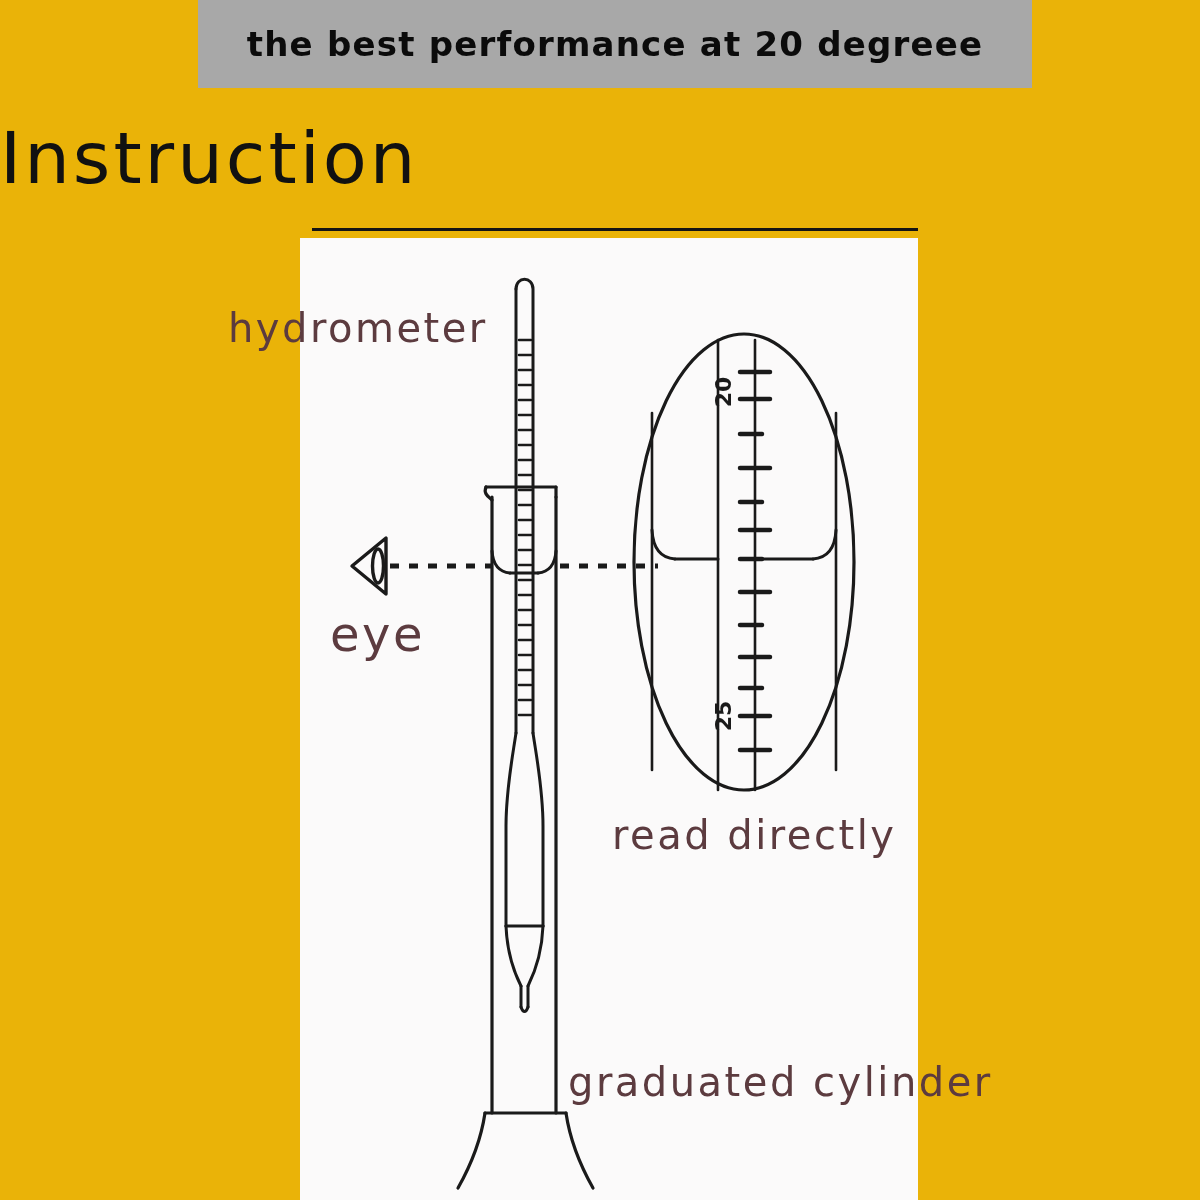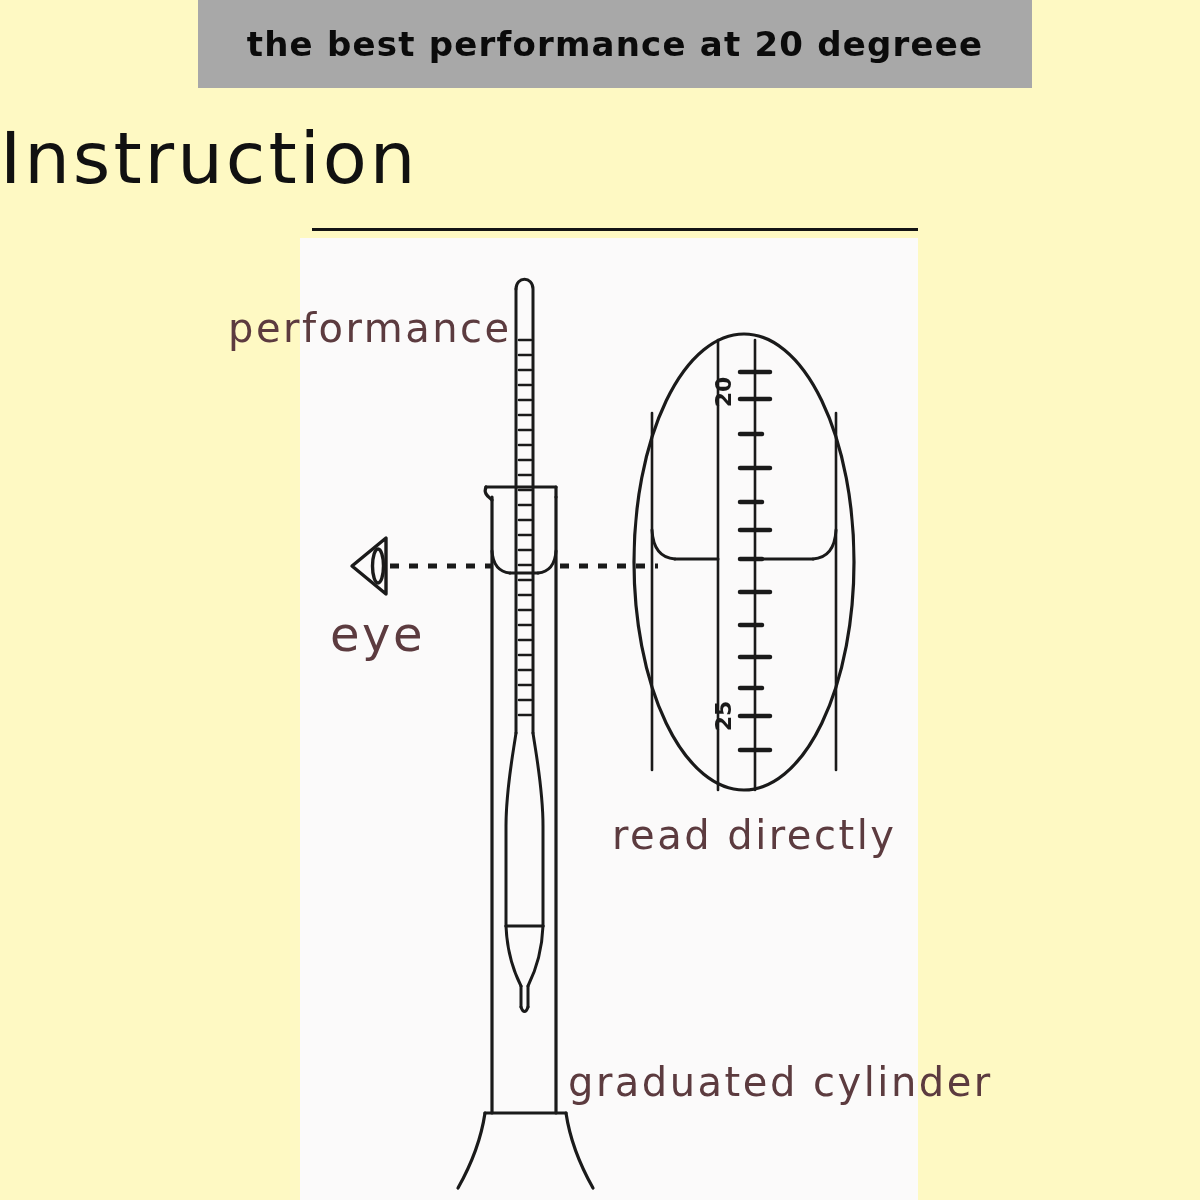--- a/index.html
+++ b/index.html
@@ -8,21 +8,21 @@
     padding: 0;
     background: #ffffff;
   }
   body {
     font-family: "DejaVu Sans", sans-serif;
   }
   #page {
     position: relative;
     width: 1200px;
     height: 1200px;
-    background: #fef9c3;
+    background: #eab308;
     overflow: hidden;
   }
 
   
   #banner {
     position: absolute;
     left: 198px;
     top: 0px;
     width: 834px;
     height: 88px;
@@ -226,21 +226,21 @@
         <path d="M 740 716 L 770 716"></path>
         <path d="M 740 750 L 770 750"></path>
       </g>
     </g>
 
     <text x="731" y="392" transform="rotate(-90 731 392)" text-anchor="middle" font-family="DejaVu Sans, sans-serif" font-size="22" font-weight="700" fill="#1a1a1a">20</text>
 
     <text x="731" y="716" transform="rotate(-90 731 716)" text-anchor="middle" font-family="DejaVu Sans, sans-serif" font-size="22" font-weight="700" fill="#1a1a1a">25</text>
   </svg>
 
-  <div class="lbl" id="lbl-hydrometer">performance</div>
+  <div class="lbl" id="lbl-hydrometer">hydrometer</div>
 
   <div class="lbl" id="lbl-eye">eye</div>
 
   <div class="lbl" id="lbl-read">read directly</div>
 
   <div class="lbl" id="lbl-cylinder">graduated cylinder</div>
 
 </div>
 
 </body></html>

